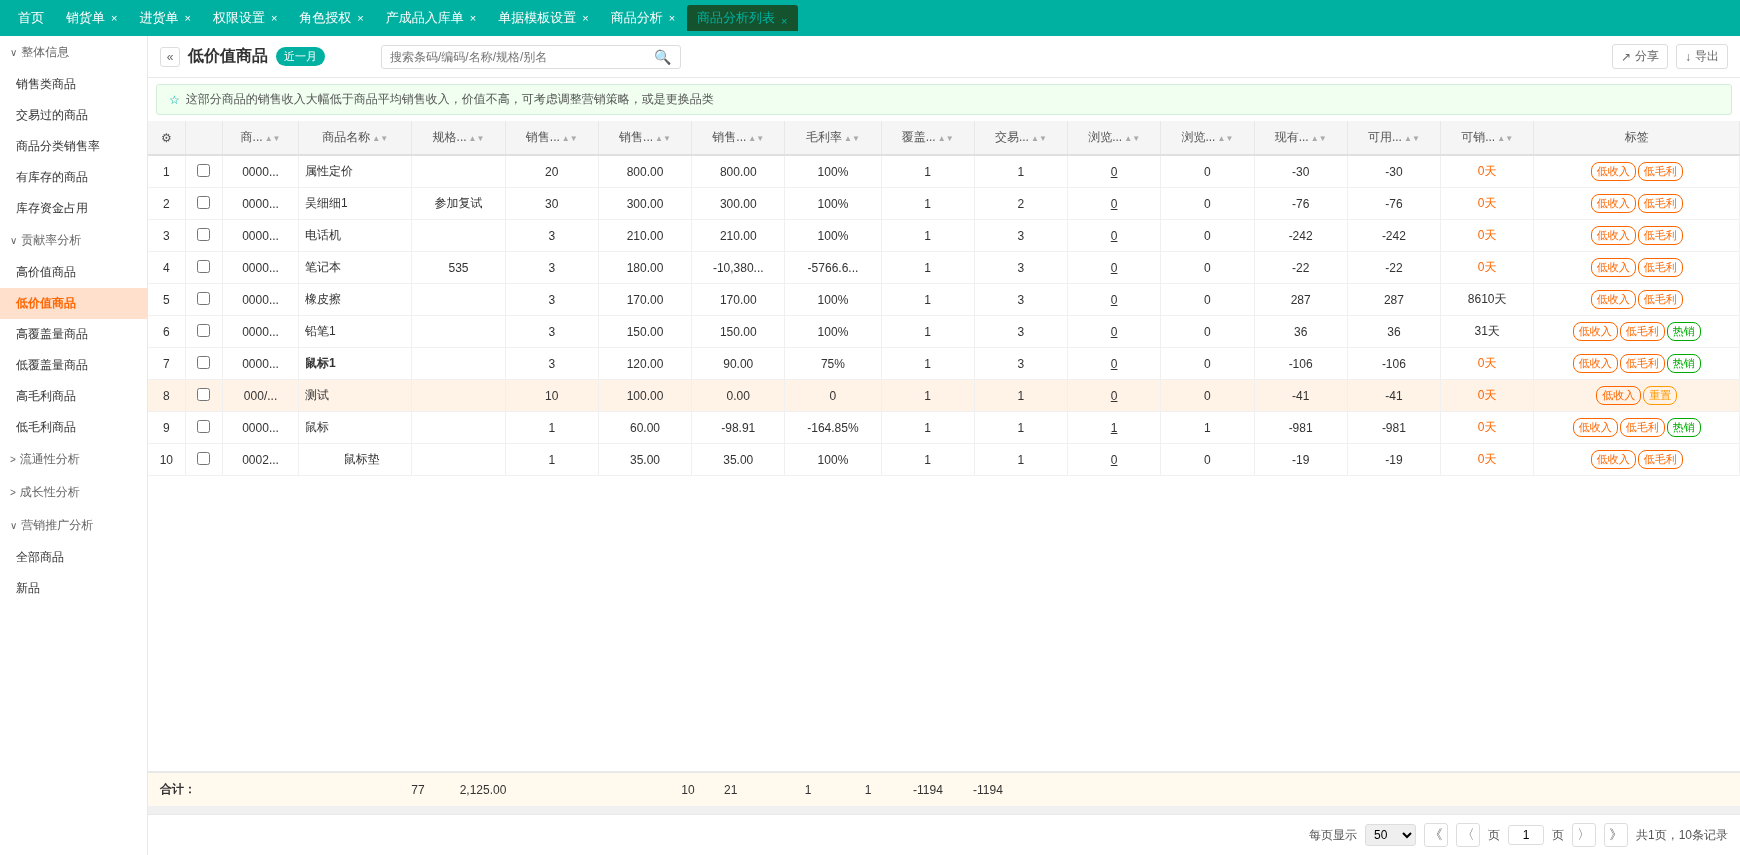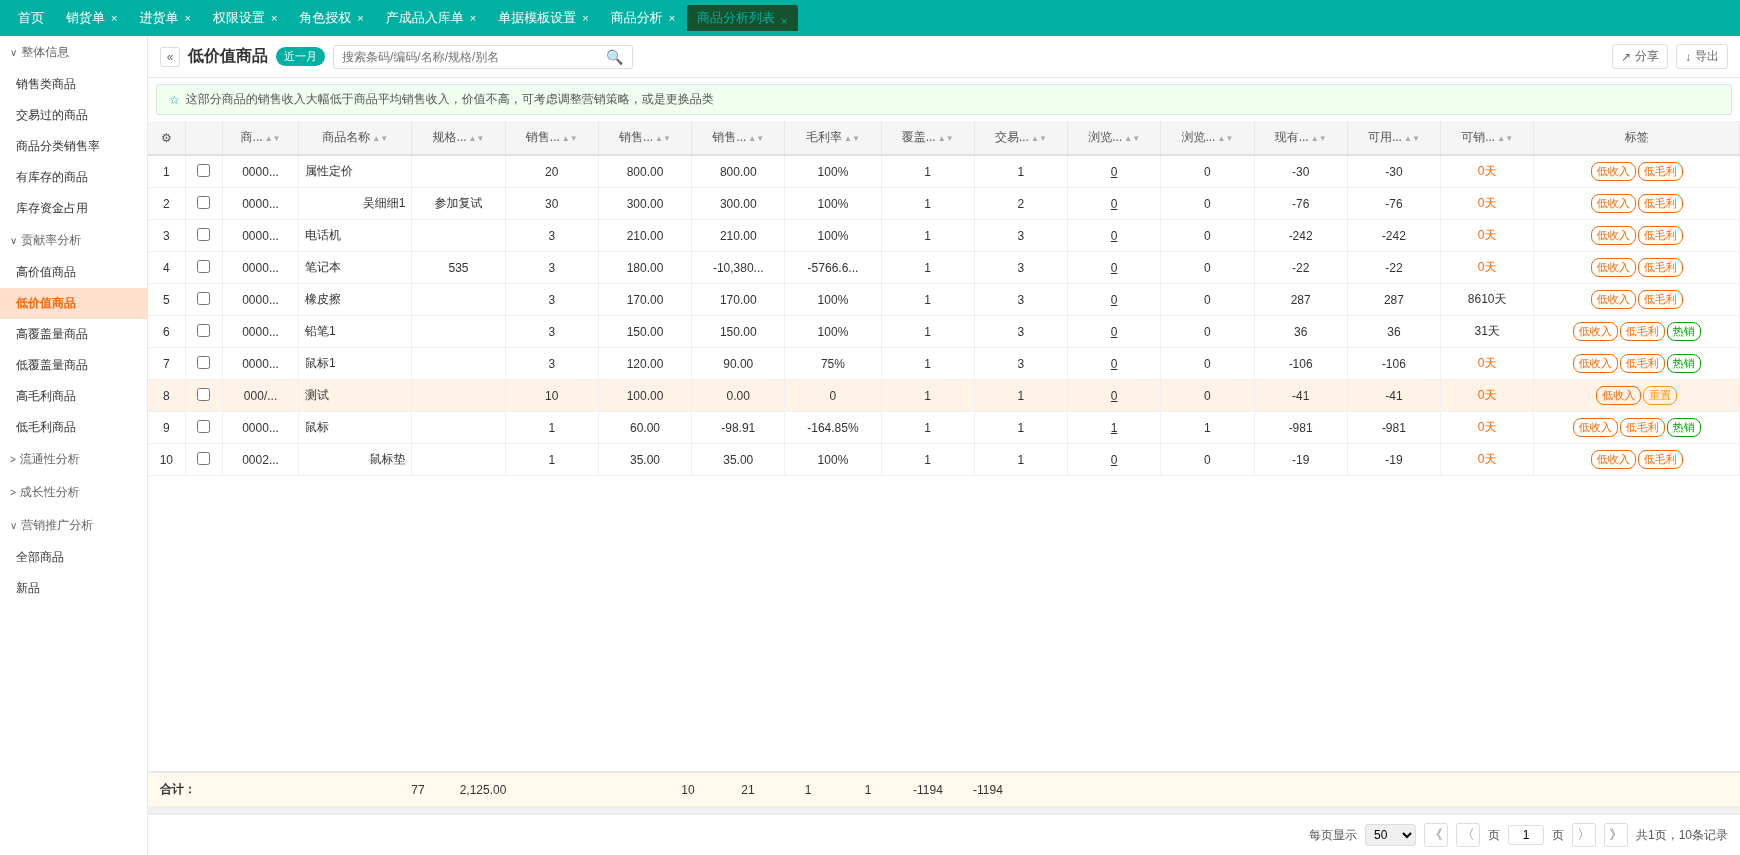--- a/index.html
+++ b/index.html
@@ -92,20 +92,21 @@
     }
     .search-box {
       display: flex;
       align-items: center;
       border: 1px solid #ddd;
       border-radius: 3px;
       padding: 3px 8px;
       gap: 4px;
       flex: 1;
       max-width: 300px;
+      margin-left: 48px;
     }
     .search-box input {
       border: none;
       outline: none;
       font-size: 12px;
       width: 100%;
       color: #999;
     }
     .header-actions {
       margin-left: auto;
@@ -377,21 +378,21 @@
               <td>0</td>
               <td>-30</td>
               <td>-30</td>
               <td><span class="days-0">0天</span></td>
               <td><span class="tag tag-orange">低收入</span><span class="tag tag-orange">低毛利</span></td>
             </tr>
             <tr>
               <td>2</td>
               <td><input type="checkbox" style=""></td>
               <td>0000...</td>
-              <td style="text-align: right;">吴细细1</td>
+              <td style="text-align: left;">吴细细1</td>
               <td>参加复试</td>
               <td>30</td>
               <td>300.00</td>
               <td>300.00</td>
               <td>100%</td>
               <td>1</td>
               <td>2</td>
               <td><span class="link-underline">0</span></td>
               <td>0</td>
               <td>-76</td>
@@ -472,21 +473,21 @@
               <td>0</td>
               <td>36</td>
               <td>36</td>
               <td>31天</td>
               <td><span class="tag tag-orange">低收入</span><span class="tag tag-orange">低毛利</span><span class="tag tag-green">热销</span></td>
             </tr>
             <tr>
               <td>7</td>
               <td><input type="checkbox" style=""></td>
               <td>0000...</td>
-              <td style="text-align: left;">鼠标1</td>
+              <td style="text-align: left; font-weight: bold;">鼠标1</td>
               <td></td>
               <td>3</td>
               <td>120.00</td>
               <td>90.00</td>
               <td>75%</td>
               <td>1</td>
               <td>3</td>
               <td><span class="link-underline">0</span></td>
               <td>0</td>
               <td>-106</td>
@@ -529,21 +530,21 @@
               <td>1</td>
               <td>-981</td>
               <td>-981</td>
               <td><span class="days-0">0天</span></td>
               <td><span class="tag tag-orange">低收入</span><span class="tag tag-orange">低毛利</span><span class="tag tag-green">热销</span></td>
             </tr>
             <tr>
               <td>10</td>
               <td><input type="checkbox" style=""></td>
               <td>0002...</td>
-              <td style="text-align: right; padding-left: 19px;">鼠标垫</td>
+              <td style="text-align: center; padding-left: 19px;">鼠标垫</td>
               <td></td>
               <td>1</td>
               <td>35.00</td>
               <td>35.00</td>
               <td>100%</td>
               <td>1</td>
               <td>1</td>
               <td><span class="link-underline">0</span></td>
               <td>0</td>
               <td>-19</td>
@@ -557,21 +558,21 @@
 
     <div class="footer-total" id="footerTotal">
   <span style="font-weight:bold; margin-right:8px;">合计：</span>
   <div style="display:flex; flex:1; align-items:center;">
     <div style="width:180px;"></div>
     <div style="width:60px; text-align:center; padding:0 6px;">77</div>
     <div style="width:70px; text-align:center; padding:0 6px;">2,125.00</div>
     <div style="width:70px; text-align:center; padding:0 6px;"></div>
     <div style="width:70px; text-align:center; padding:0 6px;"></div>
     <div style="width:60px; text-align:center; padding:0 6px;">10</div>
-    <div style="width:60px; text-align:center; padding:0 6px;">21</div>
+    <div style="width:60px; text-align:left; padding:0 6px;">21</div>
     <div style="width:60px; text-align:center; padding:0 6px;">1</div>
     <div style="width:60px; text-align:center; padding:0 6px;">1</div>
     <div style="width:60px; text-align:center; padding:0 6px;">-1194</div>
     <div style="width:60px; text-align:center; padding:0 6px;">-1194</div>
   </div>
 </div>
 
     <div class="scrollbar-area"></div>
 
     <div class="pagination" id="pagination">

